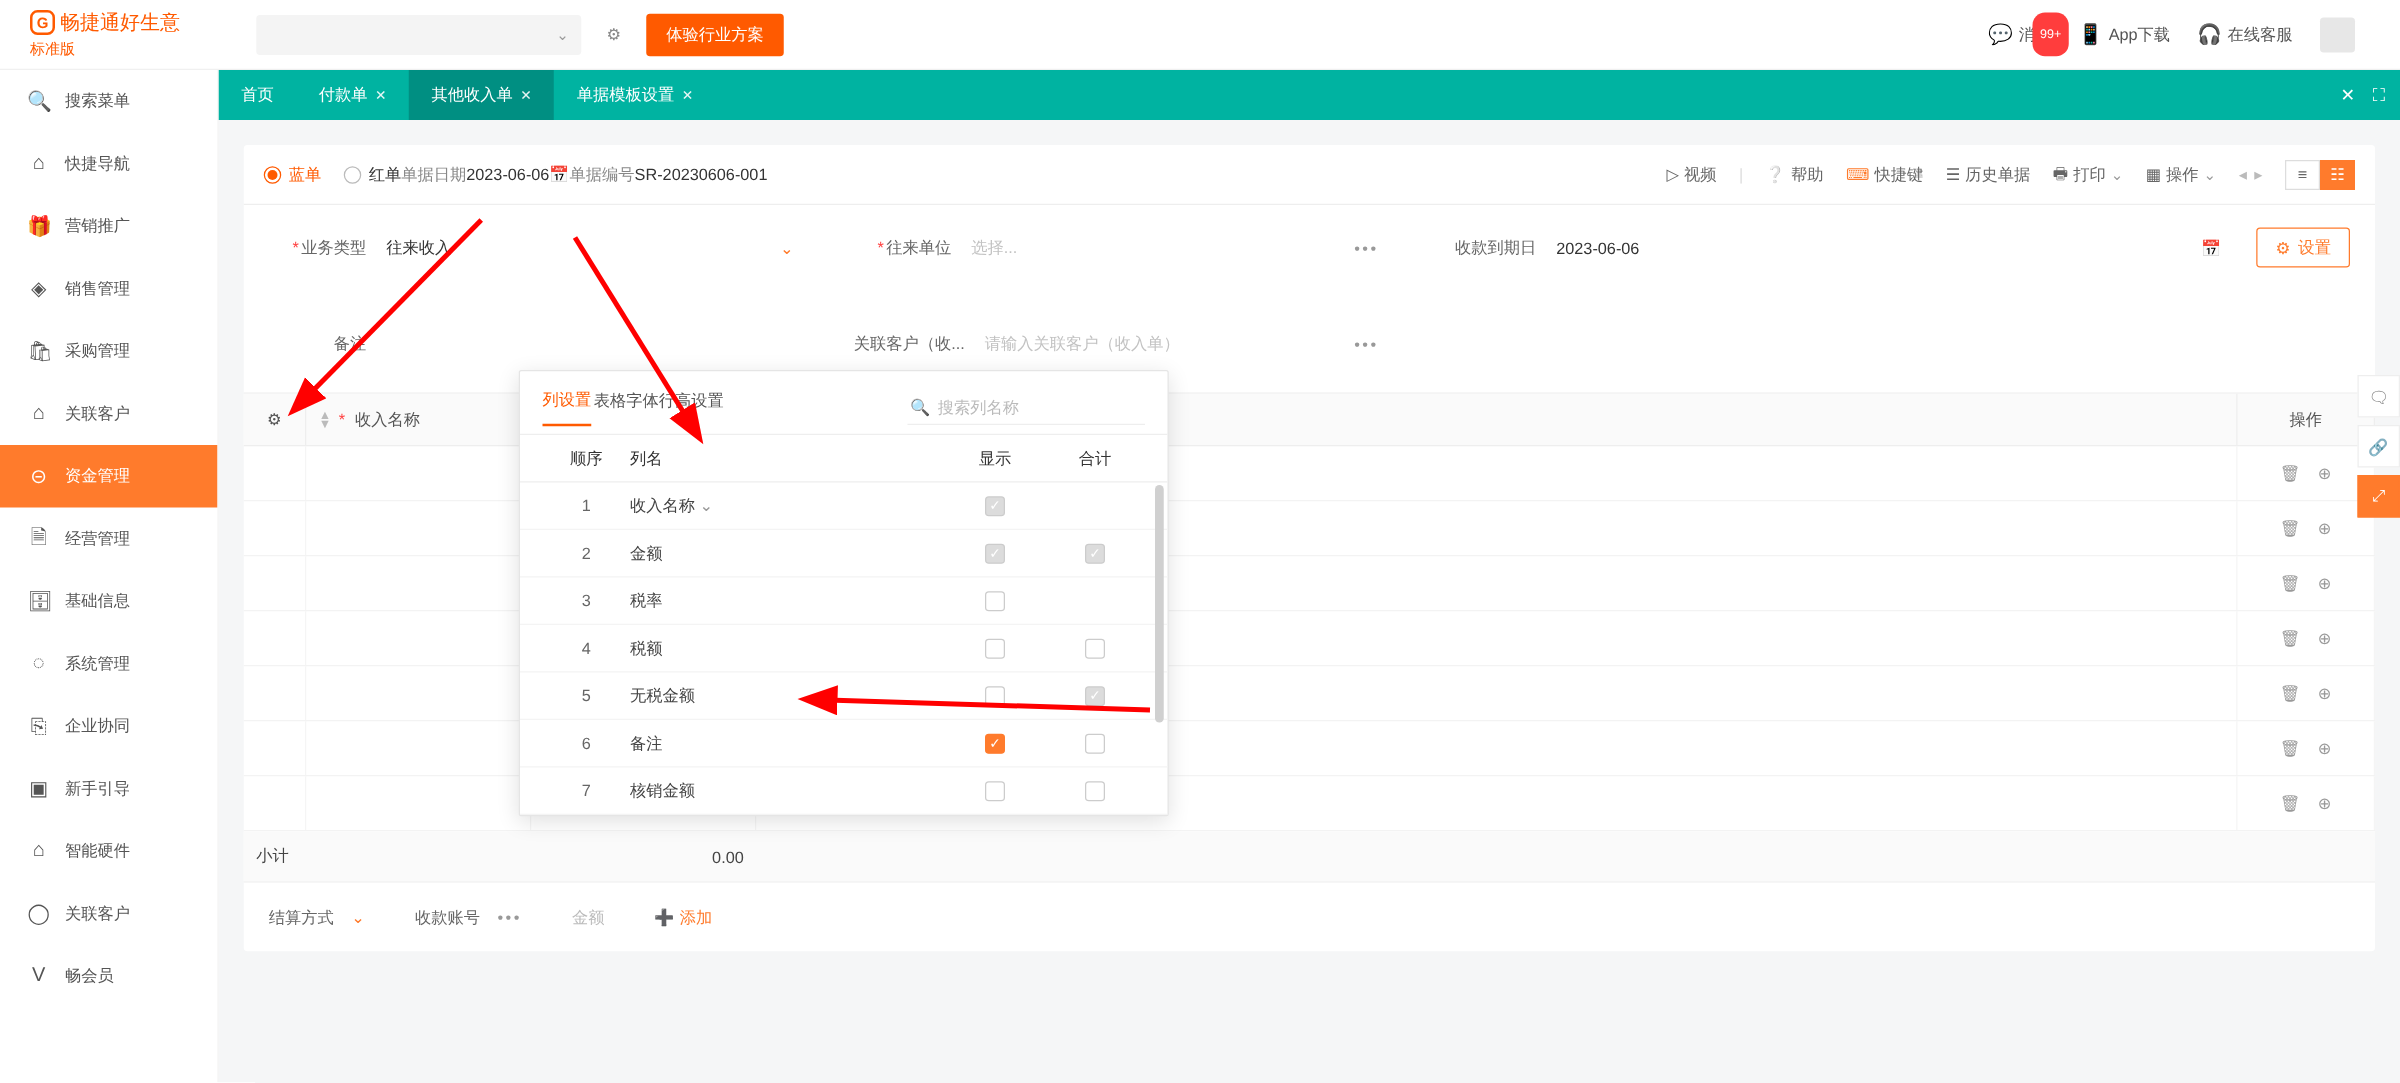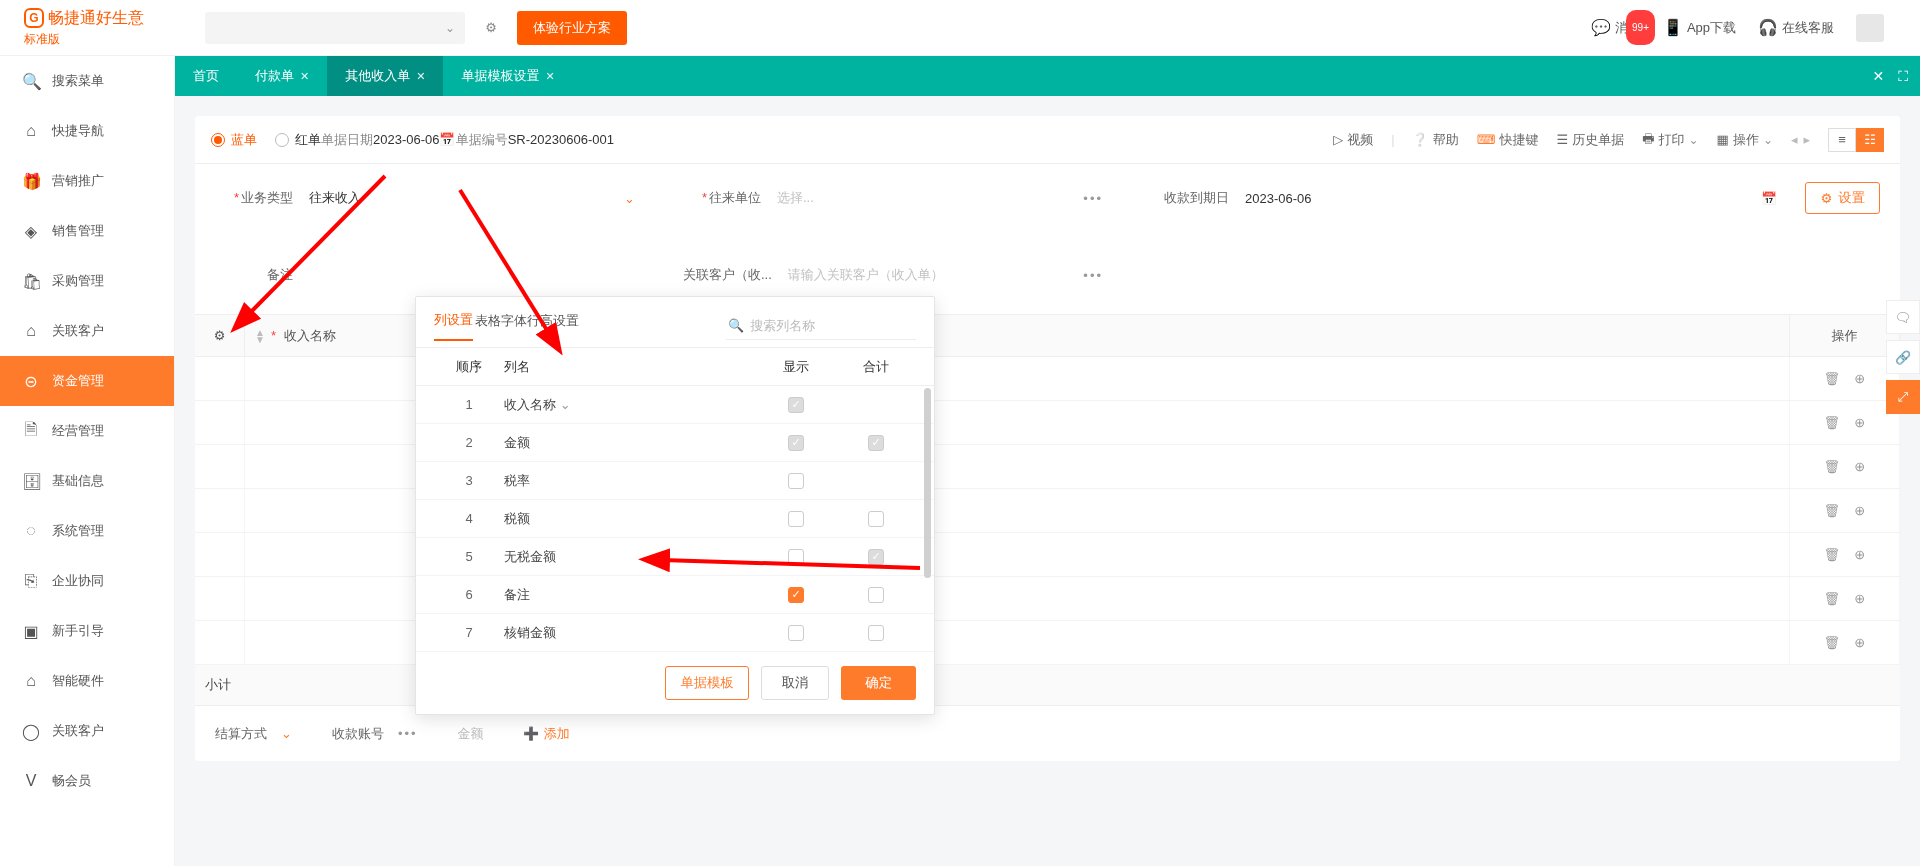--- a/index.html
+++ b/index.html
@@ -552,25 +552,20 @@
           <div class="center">
             <span class="cb"></span>
           </div>
           <div class="center">
             <span class="cb"></span>
           </div>
         </div>
       </div>
     <div class="pt-scroll"></div>
   </div>
-  <div class="pop-foot">
-    <button class="btn-outline">单据模板</button>
-    <button class="btn-default">取消</button>
-    <button class="btn-primary2">确定</button>
-  </div>
 </div>
 
 <div class="arrow" style="top:166px; left:225px;">
   <svg width="170" height="180">
       <defs>
         <marker id="ah1" markerWidth="10" markerHeight="10" refX="2" refY="3" orient="auto">
           <path d="M0,0 L0,6 L8,3 z" fill="#ff0000"></path>
         </marker>
       </defs>
   <line x1="160" y1="10" x2="22" y2="150" stroke="#ff0000" stroke-width="4" marker-end="url(#ah1)"></line>

